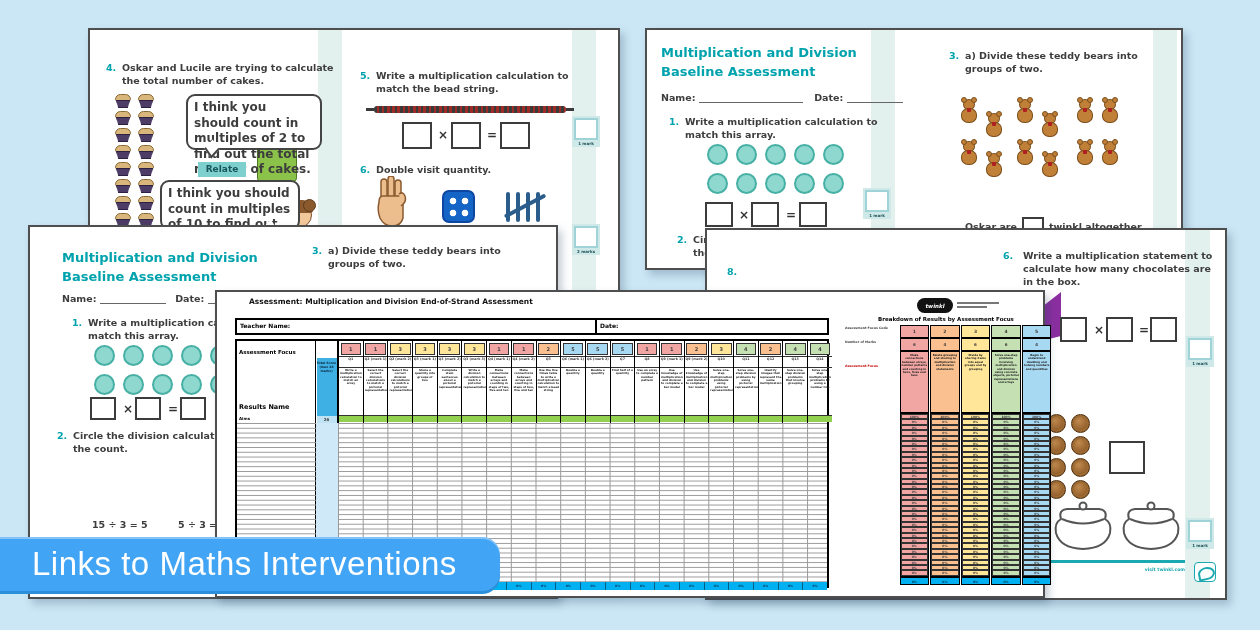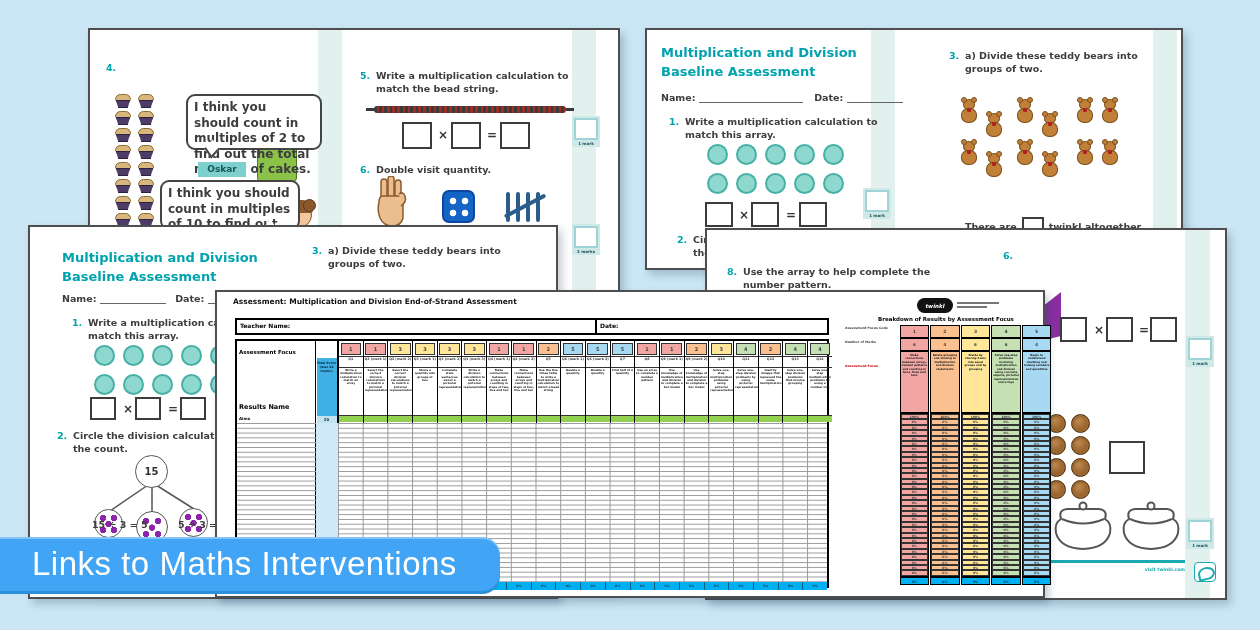--- a/index.html
+++ b/index.html
@@ -149,20 +149,21 @@
 </head>
 <body>
 
 <div class="stage">
 
   <section class="page" style="left:88px;top:28px;width:532px;height:560px;z-index:1;">
     <div class="strip" style="left:228px"></div>
     <div class="strip" style="left:482px"></div>
 
     <span class="qnum" style="left:16px;top:32px">4.</span>
+    <div class="qtext" style="left:32px;top:32px;width:212px">Oskar and Lucile are trying to calculate the total number of cakes.</div>
 
     <div class="abs" style="left:24px;top:64px;width:46px;height:180px">
       <i class="cake" style="left:0;top:0"></i>
         <i class="cake" style="left:23px;top:0"></i>
       <i class="cake" style="left:0;top:17px"></i>
         <i class="cake" style="left:23px;top:17px"></i>
       <i class="cake" style="left:0;top:34px"></i>
         <i class="cake" style="left:23px;top:34px"></i>
       <i class="cake" style="left:0;top:51px"></i>
         <i class="cake" style="left:23px;top:51px"></i>
@@ -176,21 +177,21 @@
         <i class="cake" style="left:23px;top:119px"></i>
       <i class="cake" style="left:0;top:136px"></i>
         <i class="cake" style="left:23px;top:136px"></i>
       <i class="cake" style="left:0;top:153px"></i>
         <i class="cake" style="left:23px;top:153px"></i>
     </div>
 
     <div class="head hair-boy" style="left:174px;top:84px;width:25px;height:25px"></div>
     <div class="torso" style="left:167px;top:108px;width:40px;height:44px"></div>
     <div class="bubble" style="left:96px;top:64px;width:136px;height:56px;z-index:2">I think you should count in multiples of 2 to find out the total number of cakes.</div>
-    <div class="namechip" style="left:108px;top:132px;width:48px;height:15px;z-index:3">Oskar</div>
+    <div class="namechip" style="left:108px;top:132px;width:48px;height:15px;z-index:3">Relate</div>
     <div class="bubble tail-right" style="left:70px;top:150px;width:140px;height:50px;z-index:2">I think you should count in multiples of 10 to find out the total number of cakes.</div>
     <div class="head hair-girl" style="left:196px;top:172px;width:26px;height:26px">
       <span class="bun" style="right:-5px;top:-4px"></span>
     </div>
 
     <span class="qnum" style="left:270px;top:40px">5.</span>
     <div class="qtext" style="left:286px;top:40px;width:200px">Write a multiplication calculation to match the bead string.</div>
     <div class="beads" style="left:284px;top:76px;width:192px"></div>
     <div class="ansbox" style="left:312px;top:92px;width:30px;height:27px"></div>
     <span class="op" style="left:348px;top:98px">×</span>
@@ -328,21 +329,21 @@
           <span class="bb"></span>
           <span class="bw"></span>
         </span>
       <span class="bear" style="left:141px;top:46px">
           <span class="bh"></span>
           <span class="bb"></span>
           <span class="bw"></span>
         </span>
     </div>
     <div class="abs" style="left:318px;top:186px;height:20px;font-weight:bold;font-size:9.5px;display:flex;align-items:center;gap:5px">
-      <span>There are</span>
+      <span>Oskar are</span>
       <span class="ansbox" style="position:relative;width:22px;height:18px"></span>
       <span>twinkl altogether.</span>
     </div>
     <div class="mark" style="left:216px;top:158px">
       <div class="mb"></div>
         <div class="ml">1 mark</div>
     </div>
   </section>
 
   <section class="page" style="left:28px;top:225px;width:530px;height:374px;z-index:3;">
@@ -377,48 +378,34 @@
     <div class="ansbox" style="left:105px;top:170px;width:26px;height:23px"></div>
     <span class="op" style="left:138px;top:175px">=</span>
     <div class="ansbox" style="left:150px;top:170px;width:26px;height:23px"></div>
 
     <span class="qnum" style="left:27px;top:203px">2.</span>
     <div class="qtext nowrap" style="left:43px;top:203px">
       <div>Circle the division calculations that</div>
         <div>the count.</div>
     </div>
 
-    <div class="abs" style="left:52px;top:228px;width:150px;height:90px">
-      <svg class="abs" style="left:0;top:0" width="150" height="90">
-        <line x1="66" y1="30" x2="28" y2="56" stroke="#555" stroke-width="1.5"></line>
-        <line x1="70" y1="32" x2="70" y2="56" stroke="#555" stroke-width="1.5"></line>
-        <line x1="74" y1="30" x2="112" y2="54" stroke="#555" stroke-width="1.5"></line>
-      </svg>
-      <div class="pwc" style="left:53px;top:0;width:33px;height:33px;font-weight:bold;font-size:10px;display:flex;align-items:center;justify-content:center;color:#333">15</div>
-      <div class="pwc pwdots" style="left:12px;top:54px;width:29px;height:29px"></div>
-      <div class="pwc pwdots" style="left:54px;top:56px;width:32px;height:32px"></div>
-      <div class="pwc pwdots" style="left:97px;top:53px;width:29px;height:29px"></div>
-    </div>
     <div class="qtext nowrap" style="left:62px;top:292px">15 ÷ 3 = 5</div>
     <div class="qtext nowrap" style="left:148px;top:292px">5 ÷ 3 = 15</div>
 
     <span class="qnum" style="left:282px;top:18px">3.</span>
     <div class="qtext" style="left:298px;top:18px;width:180px">a) Divide these teddy bears into groups of two.</div>
   </section>
 
   <section class="page" style="left:705px;top:228px;width:522px;height:372px;z-index:4;">
     <div class="strip" style="left:478px;width:25px"></div>
 
     <span class="qnum" style="left:20px;top:36px">8.</span>
-    <div class="qtext nowrap" style="left:36px;top:36px">
-      <div>Use the array to help complete the</div>
-        <div>number pattern.</div>
-    </div>
 
     <span class="qnum" style="left:296px;top:20px">6.</span>
+    <div class="qtext" style="left:316px;top:20px;width:192px">Write a multiplication statement to calculate how many chocolates are in the box.</div>
 
     <div class="chocbox" style="left:330px;top:62px"></div>
 
     <div class="ansbox" style="left:353px;top:87px;width:27px;height:25px"></div>
     <span class="op" style="left:387px;top:93px">×</span>
     <div class="ansbox" style="left:399px;top:87px;width:27px;height:25px"></div>
     <span class="op" style="left:432px;top:93px">=</span>
     <div class="ansbox" style="left:443px;top:87px;width:27px;height:25px"></div>
 
     <div class="mark" style="left:479px;top:106px">
@@ -458,21 +445,21 @@
       <div class="mb"></div>
         <div class="ml">1 mark</div>
     </div>
 
     <div class="divider" style="left:338px;top:330px;width:140px"></div>
     <div class="visit" style="left:418px;top:337px;width:60px;text-align:right">visit twinkl.com</div>
     <div class="twsq" style="left:487px;top:332px"></div>
   </section>
 
   <section class="page" style="left:215px;top:290px;width:830px;height:308px;z-index:5;">
-    <div class="sheet-title" style="left:16px;top:5px">Assessment: Multiplication and Division End-of-Strand Assessment</div>
+    <div class="sheet-title" style="left:32px;top:5px">Assessment: Multiplication and Division End-of-Strand Assessment</div>
     <div class="tw-logo" style="left:700px;top:6px;width:36px;height:15px">twinkl</div>
     <div class="tw-lines">
       <i style="left:740px;top:10px;width:42px"></i>
         <i style="left:740px;top:14px;width:30px"></i>
     </div>
 
     <div class="trow" style="left:18px;top:26px;width:594px;height:17px">
       <div class="tc" style="width:360px;border-right:2px solid #000">Teacher Name:</div>
       <div class="tc">Date:</div>
     </div>

